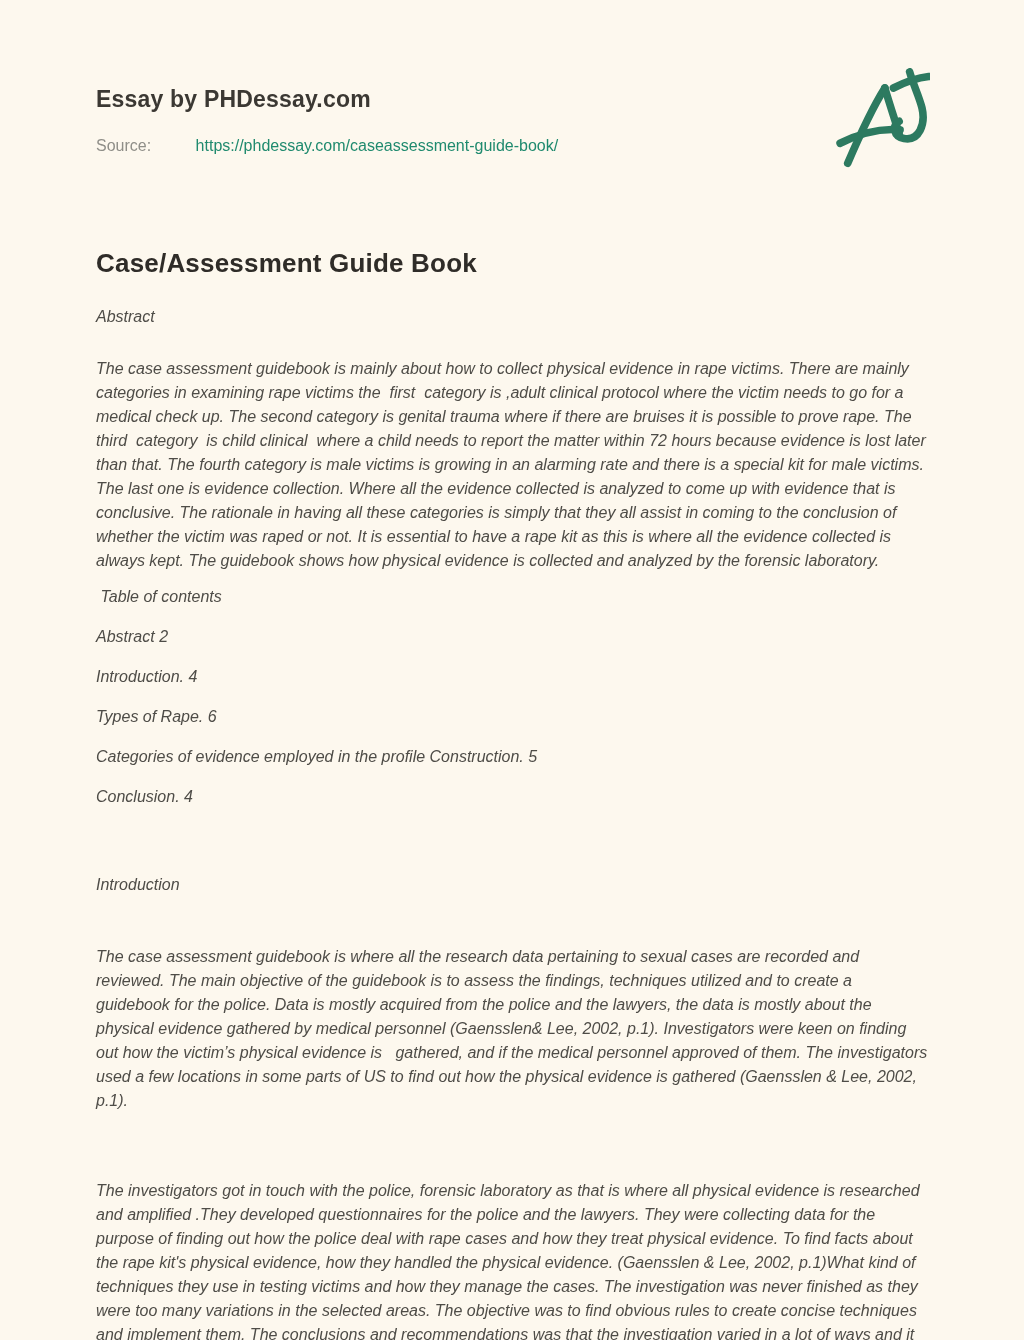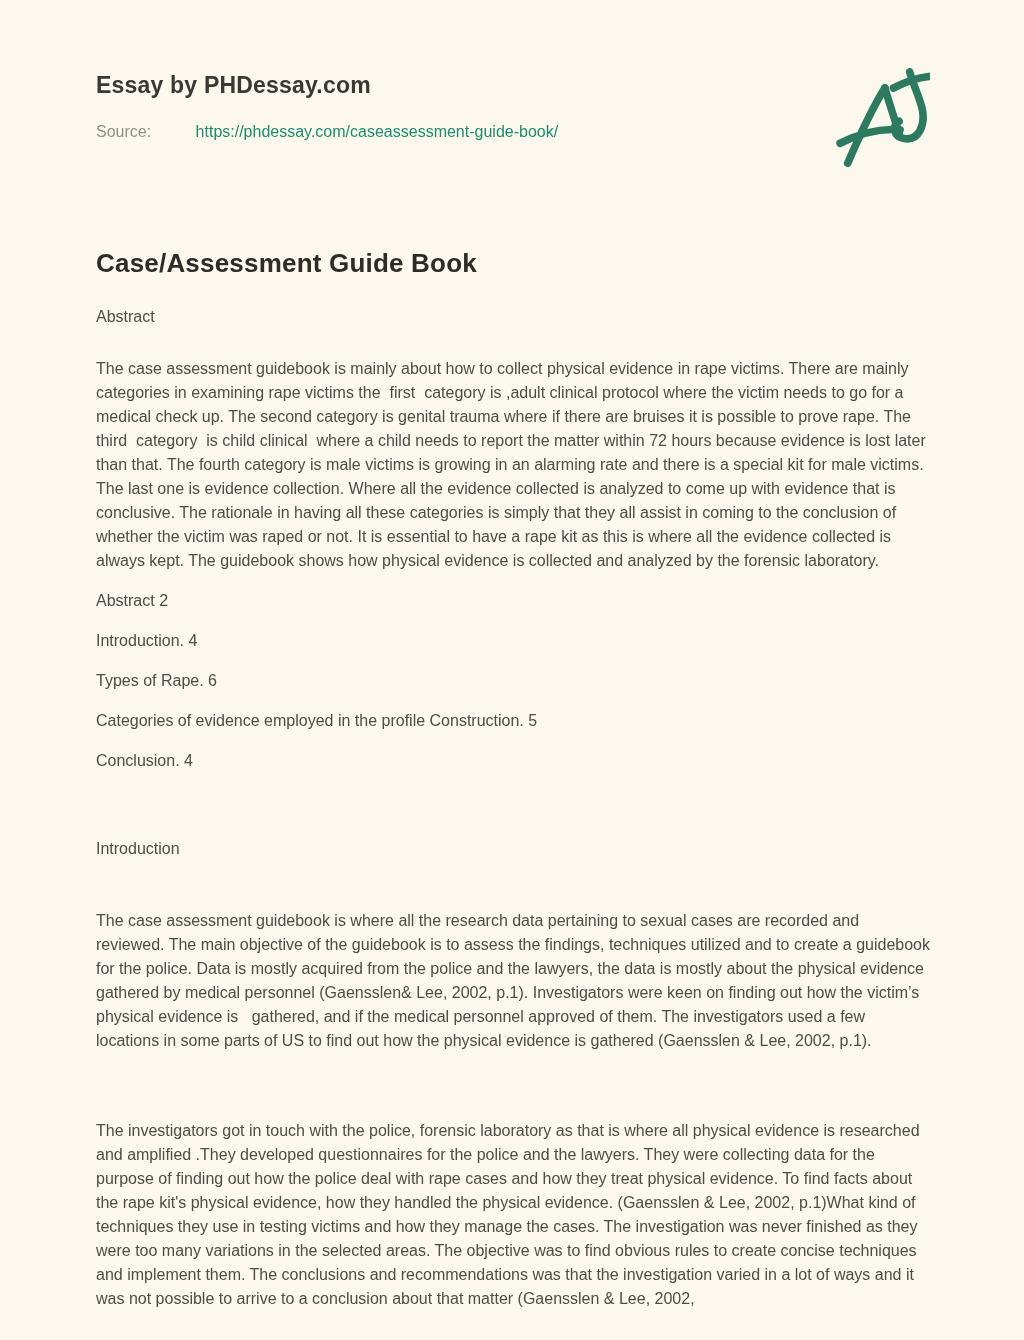--- a/index.html
+++ b/index.html
@@ -15,21 +15,21 @@
     color: #4e4c47;
   }
   .page {
     box-sizing: border-box;
     width: 1024px;
     padding: 72px 94px 0 96px;
   }
   .header {
     display: flex;
     justify-content: space-between;
-    align-items: flex-start;
+    align-items: center;
   }
   .site-title {
     margin: 0 0 24px 0;
     font-size: 23px;
     font-weight: 700;
     color: #3b3833;
     letter-spacing: 0.2px;
   }
   .source-line {
     margin: 0;
@@ -54,20 +54,21 @@
     font-weight: 700;
     color: #2f2c28;
     letter-spacing: 0.2px;
   }
   .body-text {
     font-size: 16px;
     line-height: 24px;
     color: #4e4c47;
     white-space: pre-wrap;
     margin: 0;
+    font-style: italic;
   }
   .abstract-label {
     margin-top: 26px;
   }
   .abstract-paragraph {
     margin-top: 28px;
   }
   .toc-title {
     margin-top: 12px;
   }
@@ -104,20 +105,21 @@
     </div>
   </header>
 
   <main>
     <h2 class="essay-title">Case/Assessment Guide Book</h2>
 
     <p class="body-text abstract-label">Abstract</p>
 
     <p class="body-text abstract-paragraph">The case assessment guidebook is mainly about how to collect physical evidence in rape victims. There are mainly categories in examining rape victims the  first  category is ,adult clinical protocol where the victim needs to go for a medical check up. The second category is genital trauma where if there are bruises it is possible to prove rape. The third  category  is child clinical  where a child needs to report the matter within 72 hours because evidence is lost later than that. The fourth category is male victims is growing in an alarming rate and there is a special kit for male victims. The last one is evidence collection. Where all the evidence collected is analyzed to come up with evidence that is conclusive. The rationale in having all these categories is simply that they all assist in coming to the conclusion of whether the victim was raped or not. It is essential to have a rape kit as this is where all the evidence collected is always kept. The guidebook shows how physical evidence is collected and analyzed by the forensic laboratory.</p>
 
+    <p class="body-text toc-title"> Table of contents</p>
 
     <nav>
       <p class="body-text toc-item">Abstract 2</p>
       <p class="body-text toc-item">Introduction. 4</p>
       <p class="body-text toc-item">Types of Rape. 6</p>
       <p class="body-text toc-item">Categories of evidence employed in the profile Construction. 5</p>
       <p class="body-text toc-item">Conclusion. 4</p>
     </nav>
 
     <div class="body-text intro-block">

